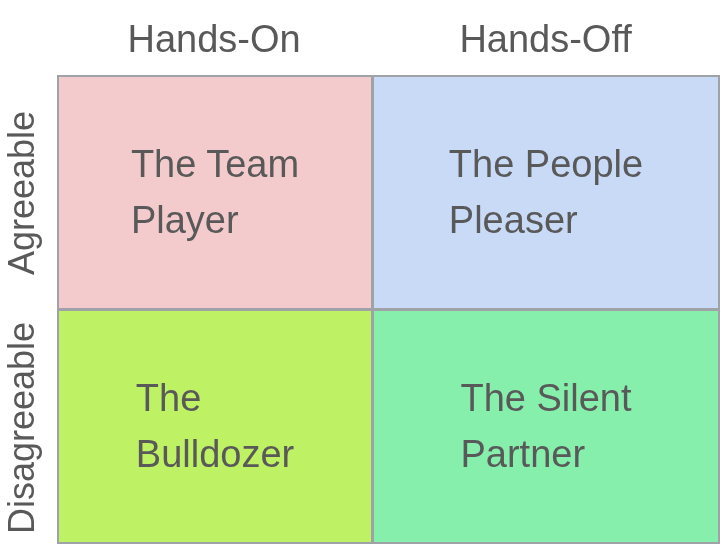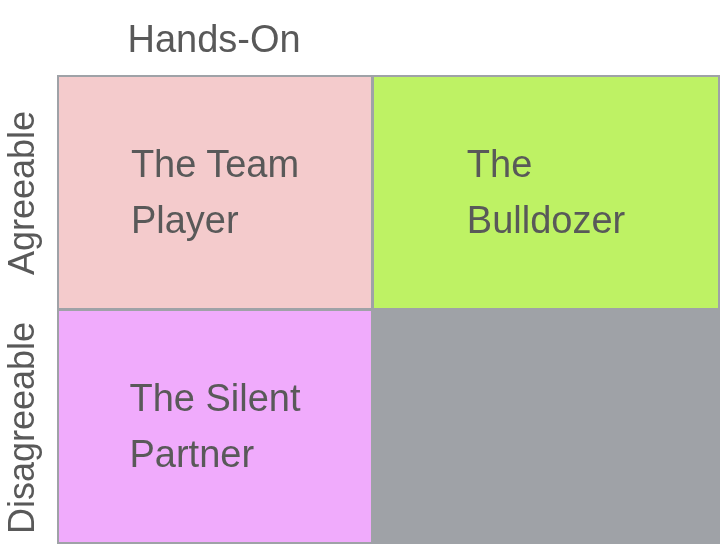--- a/index.html
+++ b/index.html
@@ -71,27 +71,30 @@
     white-space: pre-line;
   }
 </style>
 </head>
 <body>
 
 <div class="stage">
 
   <div class="x-labels">
     <div class="x-label left">Hands-On</div>
+    <div class="x-label right">Hands-Off</div>
   </div>
 
   <div class="y-label top">Agreeable</div>
   <div class="y-label bottom">Disagreeable</div>
 
   <div class="grid">
     <div class="quad" style="background-color: rgb(244, 203, 204);">The Team
 Player</div>
+    <div class="quad" style="background-color: rgb(201, 218, 247);">The People
+Pleaser</div>
     <div class="quad" style="background-color: #bef264;">The
 Bulldozer</div>
-    <div class="quad" style="background-color: #f0abfc;">The Silent
+    <div class="quad" style="background-color: #86efac;">The Silent
 Partner</div>
   </div>
 
 </div>
 
 </body></html>

